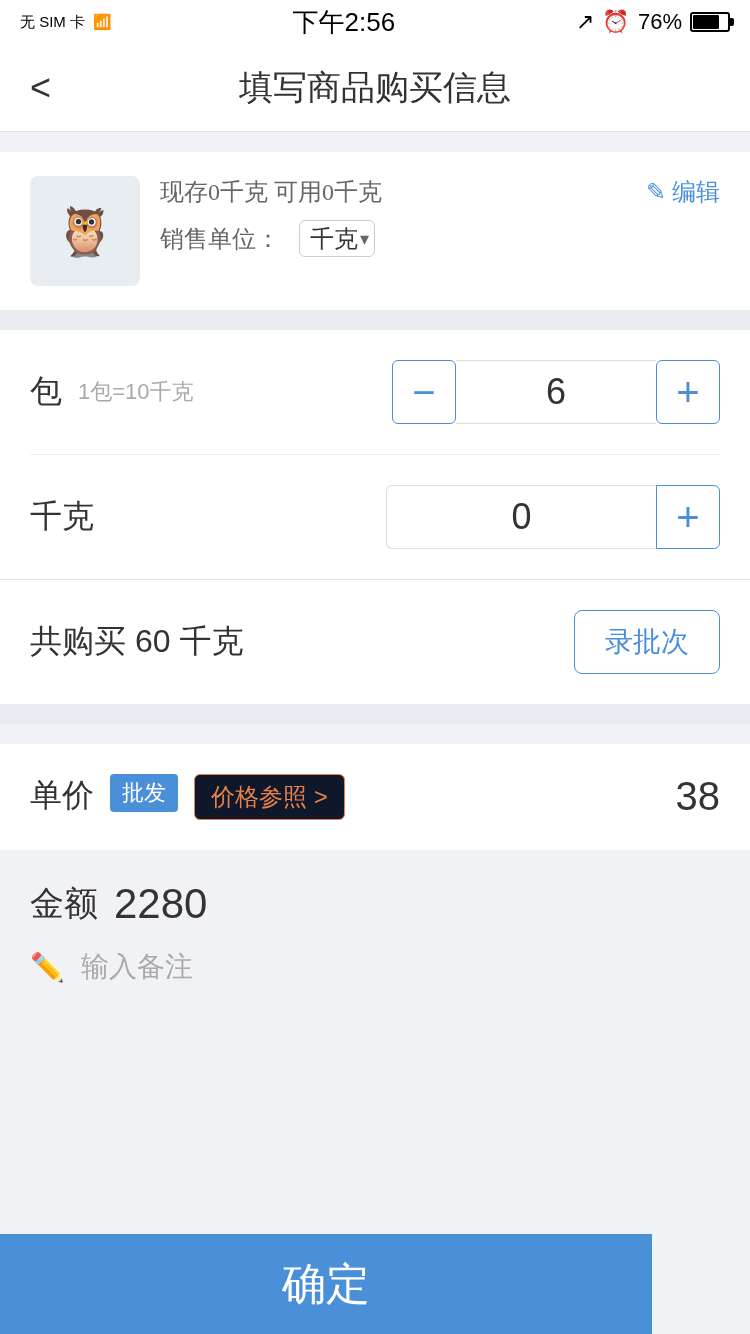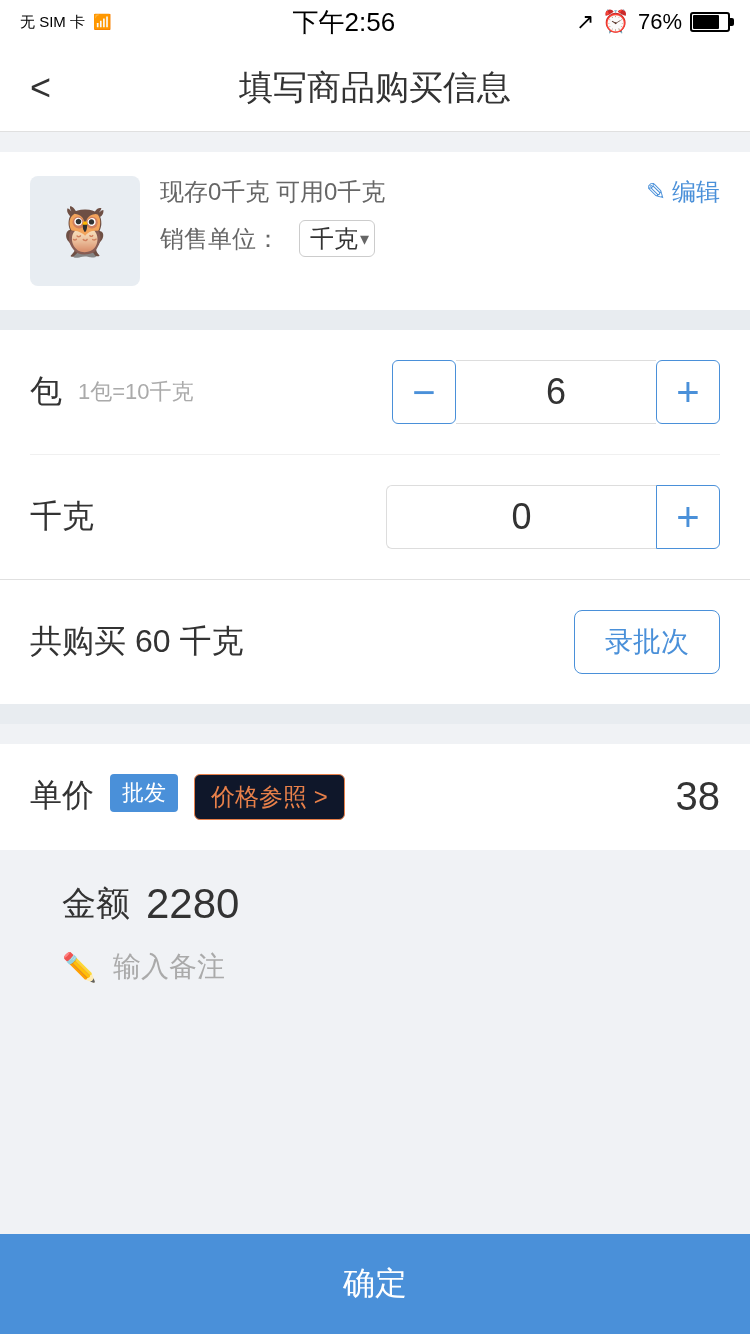--- a/index.html
+++ b/index.html
@@ -109,20 +109,21 @@
     .product-name {
       font-size: 30px;
       color: #333;
       font-weight: 500;
       margin-bottom: 12px;
     }
     .product-stock {
       font-size: 24px;
       color: #666;
       margin-bottom: 12px;
+      font-family: Liberation Serif, serif;
     }
     .product-unit-row {
       display: flex;
       align-items: center;
       gap: 19px;
       font-size: 24px;
       color: #666;
     }
     .unit-select {
       border: 1px solid #ccc;
@@ -306,21 +307,20 @@
       margin-left: auto;
       font-size: 40px;
       color: #333;
       font-weight: 500;
     }
 
     
     .amount-section {
       background: #f0f2f5;
       padding: 30px;
-      margin-left: 32px;
     }
     .amount-row {
       display: flex;
       align-items: center;
       gap: 16px;
       margin-bottom: 20px;
     }
     .amount-label {
       font-size: 34px;
       color: #333;
@@ -343,25 +343,25 @@
     .empty-space {
       background: #f0f2f5;
       height: 300px;
     }
 
     
     .confirm-btn {
       position: fixed;
       bottom: 0;
       left: 0;
-      width: 750px;
+      width: 652px;
       height: 100px;
       background: #4a90d9;
       color: #fff;
-      font-size: 32px;
+      font-size: 44px;
       display: flex;
       align-items: center;
       justify-content: center;
       cursor: pointer;
       border: none;
     }
   </style>
 </head>
 <body>
 

